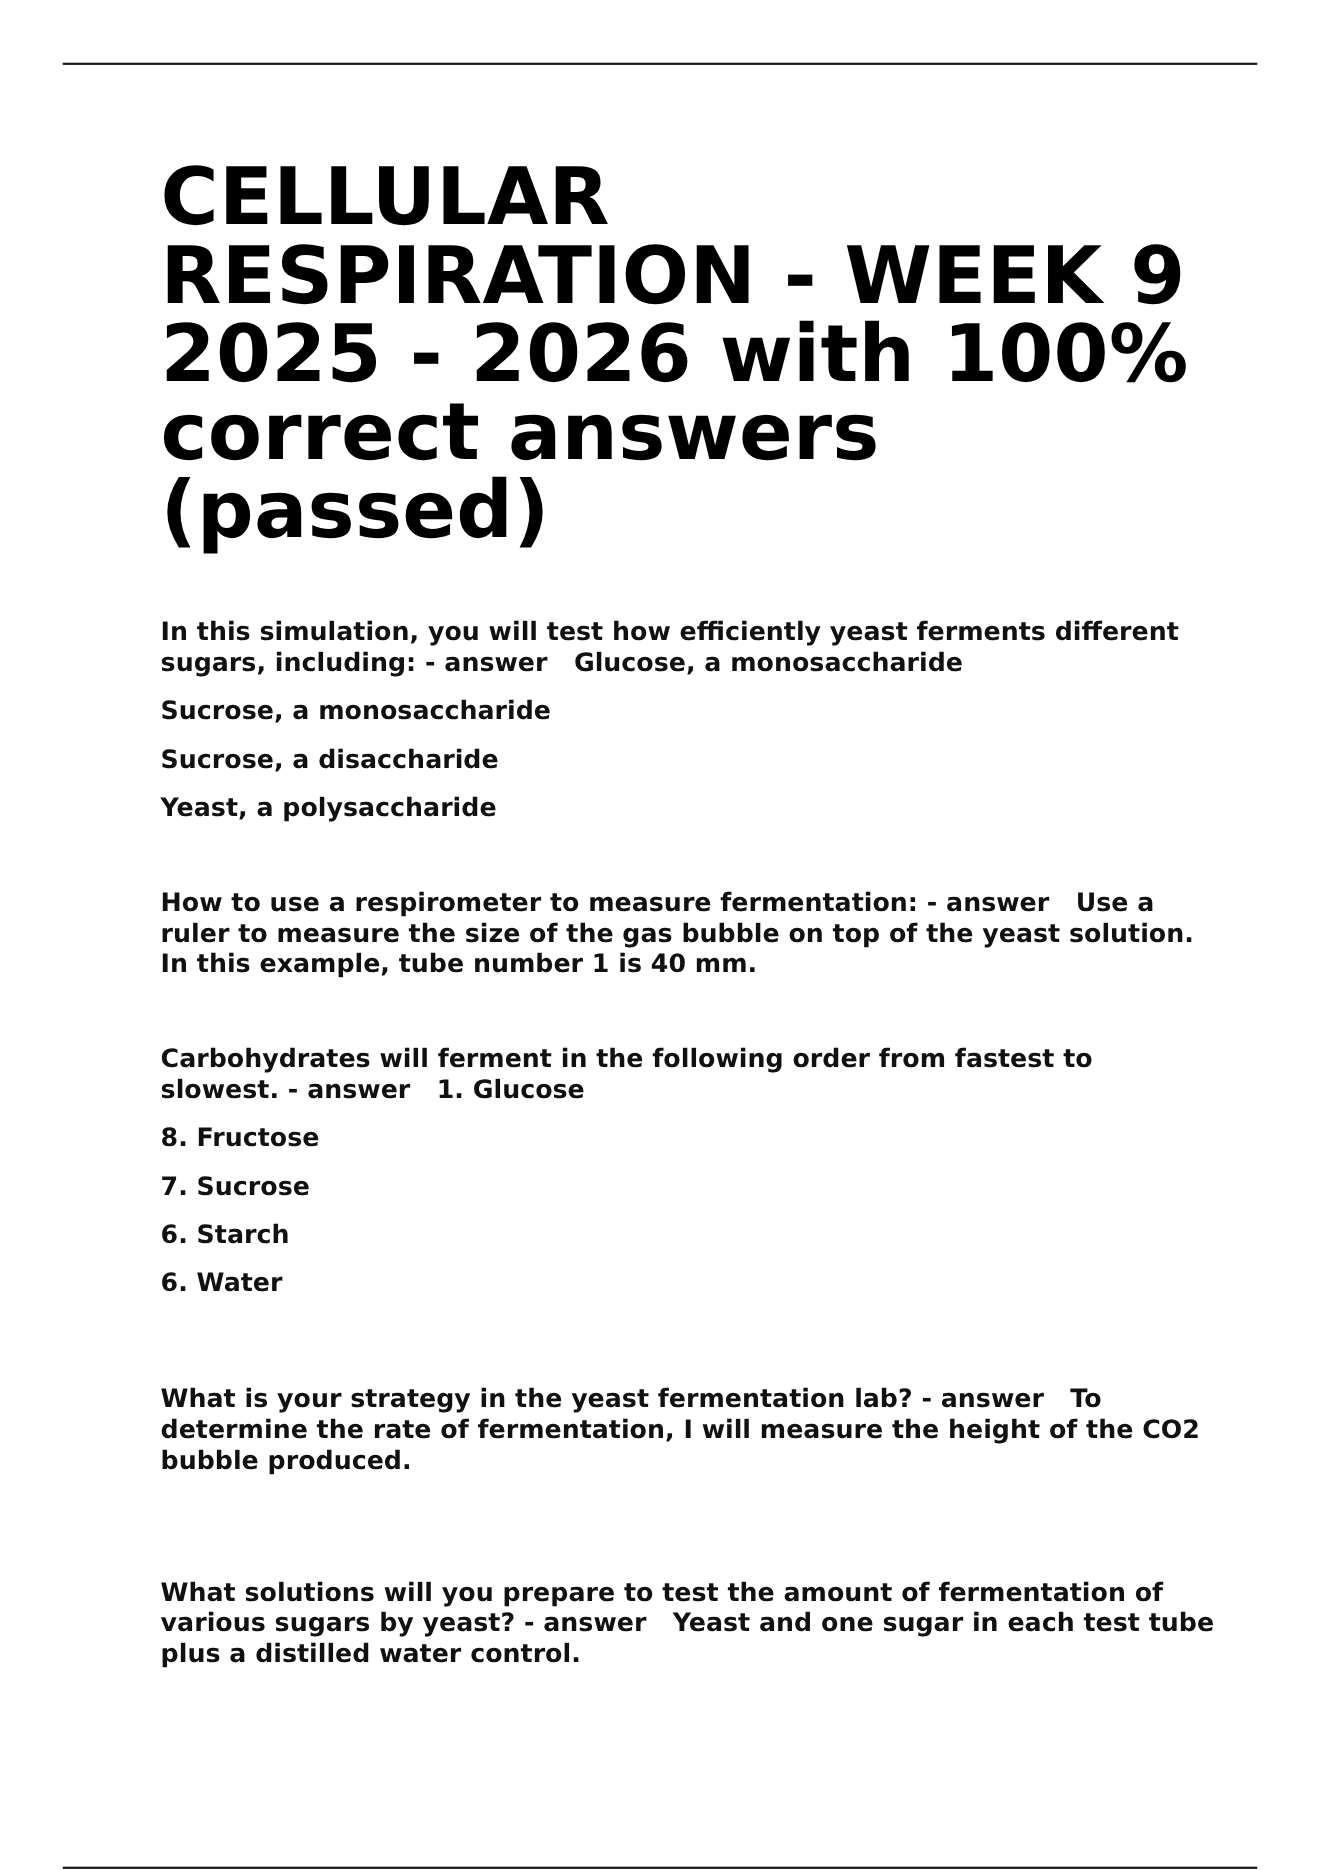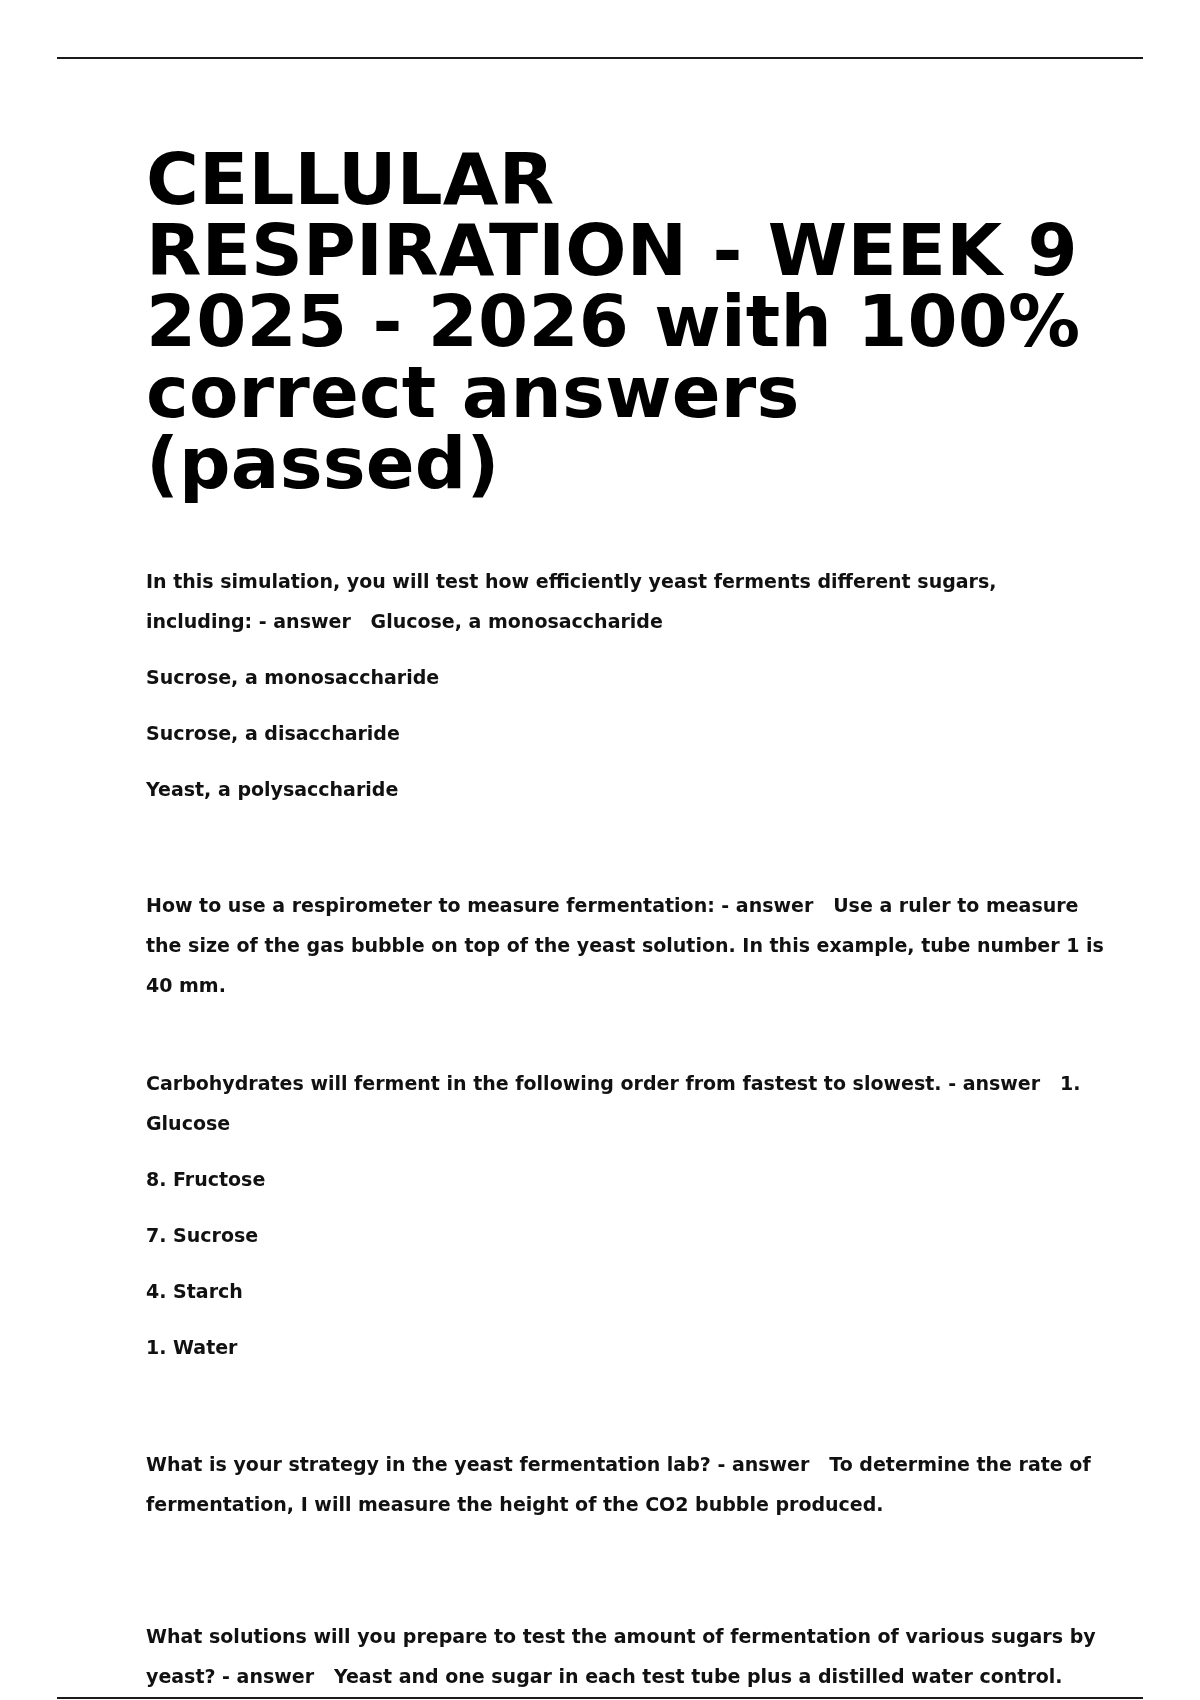--- a/index.html
+++ b/index.html
@@ -34,32 +34,32 @@
     .title {
       margin: 0;
       font-weight: bold;
       font-size: 72px;
       line-height: 71px;
       color: #000000;
       letter-spacing: 0.2px;
     }
     .qa-block {
       font-weight: bold;
-      font-size: 19px;
-      line-height: 40px;
+      font-size: 23px;
+      line-height: 28px;
       color: #111111;
     }
     .qa-block p {
       margin: 0;
     }
     .qa-block .extra {
       margin-top: 16px;
     }
     #block-0 { margin-top: 62px; }
-    #block-1 { margin-top: 76px; }
+    #block-1 { margin-top: 58px; }
     #block-2 { margin-top: 58px; }
     #block-3 { margin-top: 77px; }
     #block-4 { margin-top: 92px; }
   </style>
 </head>
 <body>
 
 <div class="rule top"></div>
 
 <div class="content">
@@ -73,22 +73,22 @@
   </div>
 
   <div class="qa-block" id="block-1">
     <p>How to use a respirometer to measure fermentation: - answer &nbsp;&nbsp;Use a ruler to measure the size of the gas bubble on top of the yeast solution. In this example, tube number 1 is 40 mm.</p>
   </div>
 
   <div class="qa-block" id="block-2">
     <p>Carbohydrates will ferment in the following order from fastest to slowest. - answer &nbsp;&nbsp;1. Glucose</p>
     <p class="extra">8. Fructose</p>
     <p class="extra">7. Sucrose</p>
-    <p class="extra">4. Starch</p>
-    <p class="extra">1. Water</p>
+    <p class="extra">6. Starch</p>
+    <p class="extra">6. Water</p>
   </div>
 
   <div class="qa-block" id="block-3">
     <p>What is your strategy in the yeast fermentation lab? - answer &nbsp;&nbsp;To determine the rate of fermentation, I will measure the height of the CO2 bubble produced.</p>
   </div>
 
   <div class="qa-block" id="block-4">
     <p>What solutions will you prepare to test the amount of fermentation of various sugars by yeast? - answer &nbsp;&nbsp;Yeast and one sugar in each test tube plus a distilled water control.</p>
   </div>
 </div>

